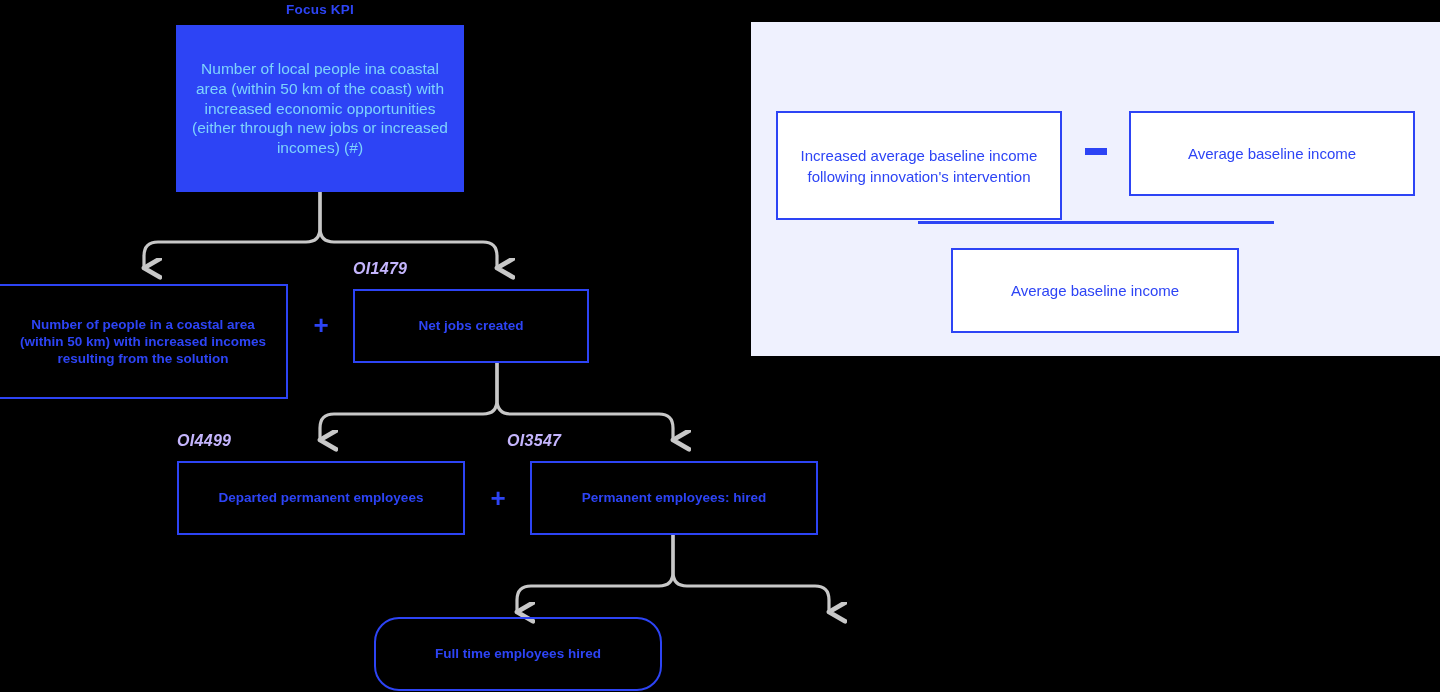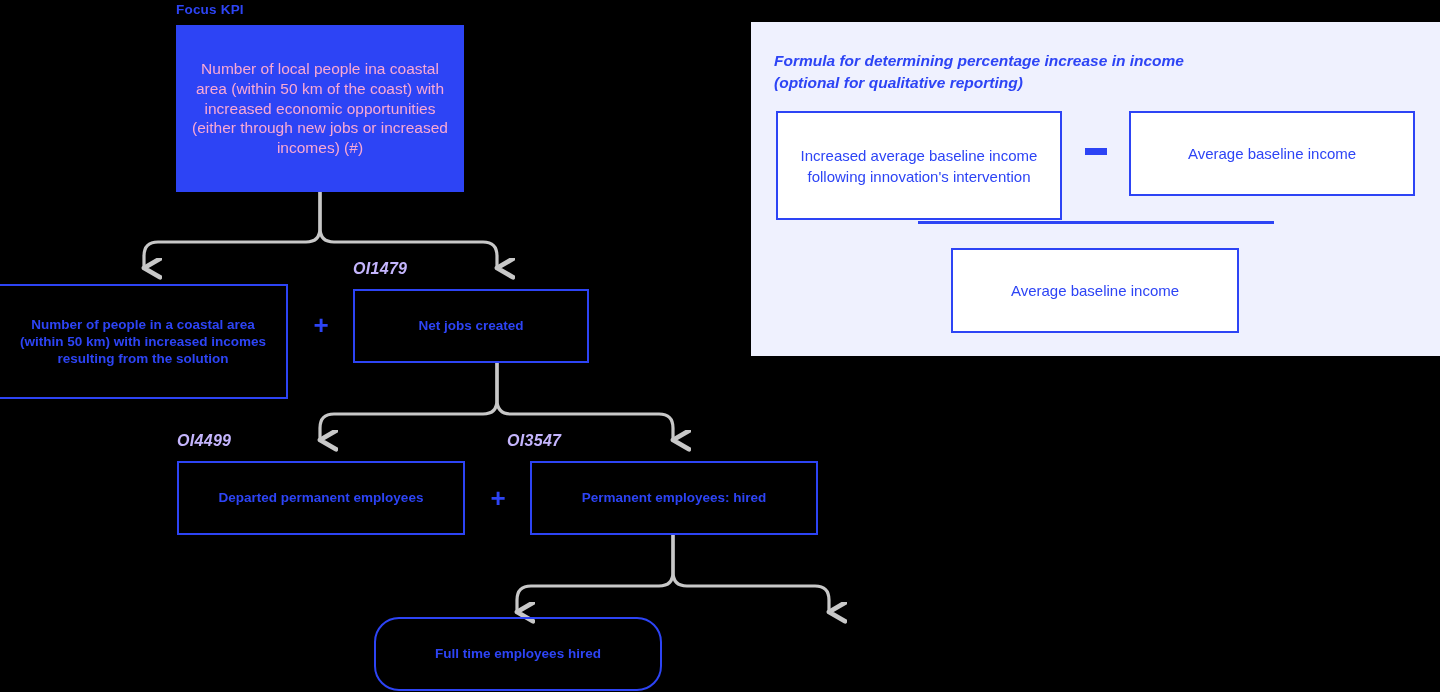--- a/index.html
+++ b/index.html
@@ -44,33 +44,33 @@
 
   .node-text {
     display: block;
     white-space: pre-line;
   }
 
   
   .kpi-box {
     background: #2D44F5;
     border: none;
-    color: #f9a8d4;
+    color: #7dd3fc;
     font-size: 15.5px;
     font-weight: 400;
     padding: 12px 14px;
   }
 
   .kpi-caption {
     position: absolute;
     color: #2D44F5;
     font-size: 13.5px;
     font-weight: 700;
     letter-spacing: 0.2px;
-    text-align: left;
+    text-align: center;
     width: 100%;
   }
 
   
   .outline-box {
     background: transparent;
     border: 2px solid #2D44F5;
     color: #2D44F5;
     font-size: 13.5px;
     font-weight: 700;
@@ -227,22 +227,20 @@
     <span>OI3547</span>
   </div>
 
   <div class="node outline-box" style="left:374px; top:617px; width:288px; height:74px;border-radius:25px;">
     <span class="node-text">Full time employees hired</span>
   </div>
 
 
   <div id="formula-panel"></div>
 
-  <div class="formula-title">Formula for determining percentage increase in income
-(optional for qualitative reporting)</div>
 
   <div class="formula-box" style="left:776px; top:111px; width:286px; height:109px;">
     <span class="node-text">Increased average baseline income following innovation's intervention</span>
   </div>
 
   <div class="minus-glyph"></div>
 
   <div class="formula-box" style="left:1129px; top:111px; width:286px; height:85px;">
     <span class="node-text">Average baseline income</span>
   </div>

